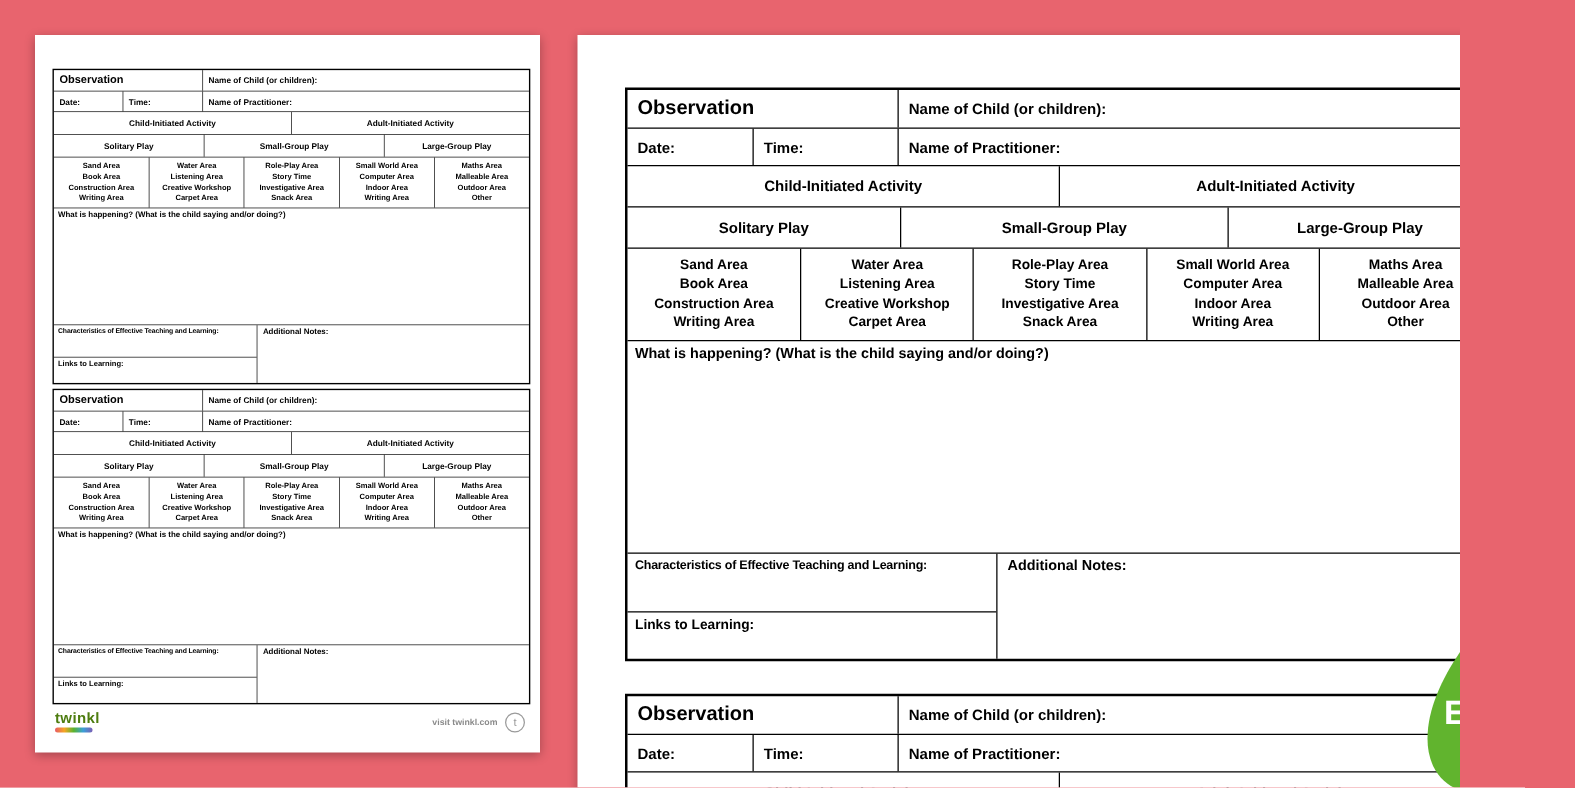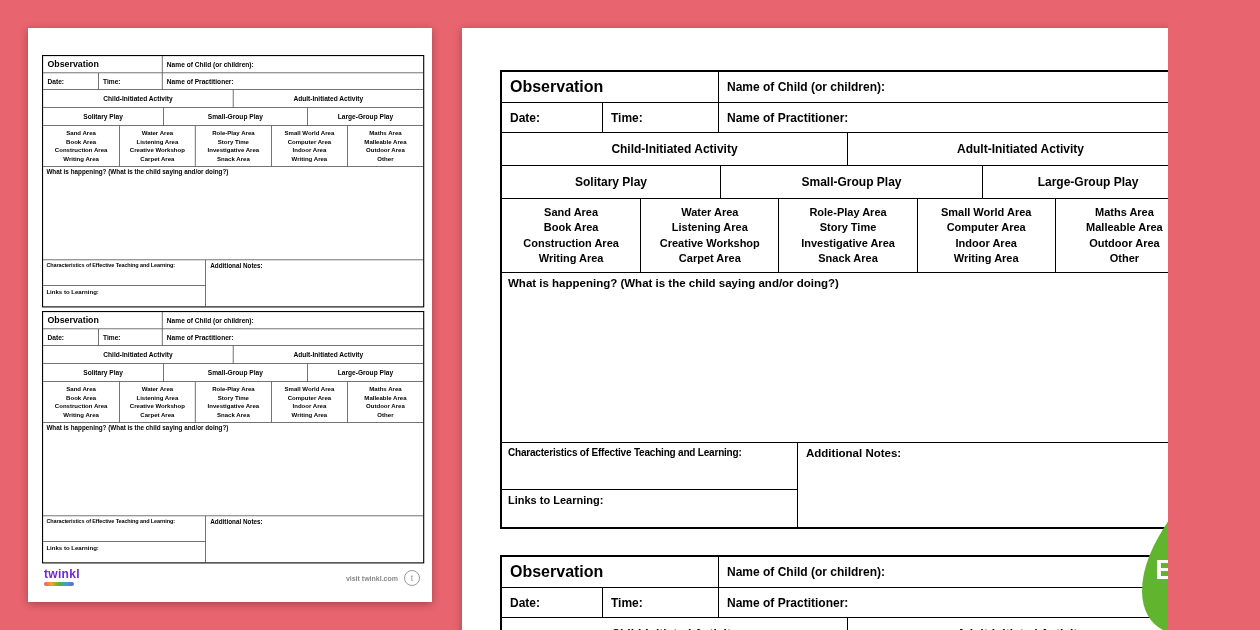--- a/index.html
+++ b/index.html
@@ -97,21 +97,21 @@
     align-items: flex-start; padding: 4px 6px; font-size: 11px;
   }
   .r7 .notes-cell { flex: 1; align-items: flex-start; padding: 4px 8px; font-size: 11.5px; }
 
   
   .page-footer {
     position: absolute; left: 16px; right: 12px; bottom: 16px;
     display: flex; justify-content: space-between; align-items: flex-end;
   }
   .twinkl-logo { display: flex; flex-direction: column; align-items: flex-start; }
-  .logo-text { font-size: 12px; font-weight: bold; color: #6d28d9; letter-spacing: 0.3px; }
+  .logo-text { font-size: 12px; font-weight: bold; color: #4d7c0f; letter-spacing: 0.3px; }
   .logo-rainbow {
     width: 30px; height: 4px; border-radius: 2px; margin-top: 1px;
     background: linear-gradient(90deg,#e85b67,#f5a623,#58b32e,#3aa0d8,#7a5fb5);
   }
   .visit-wrap { display: flex; align-items: center; gap: 6px; }
   .visit-text { font-size: 7px; color: #8a8a8a; font-weight: bold; }
   .seal-icon {
     width: 16px; height: 16px; border-radius: 50%;
     border: 1px solid #9a9a9a; color: #9a9a9a;
     font-size: 9px; display: flex; align-items: center; justify-content: center;

